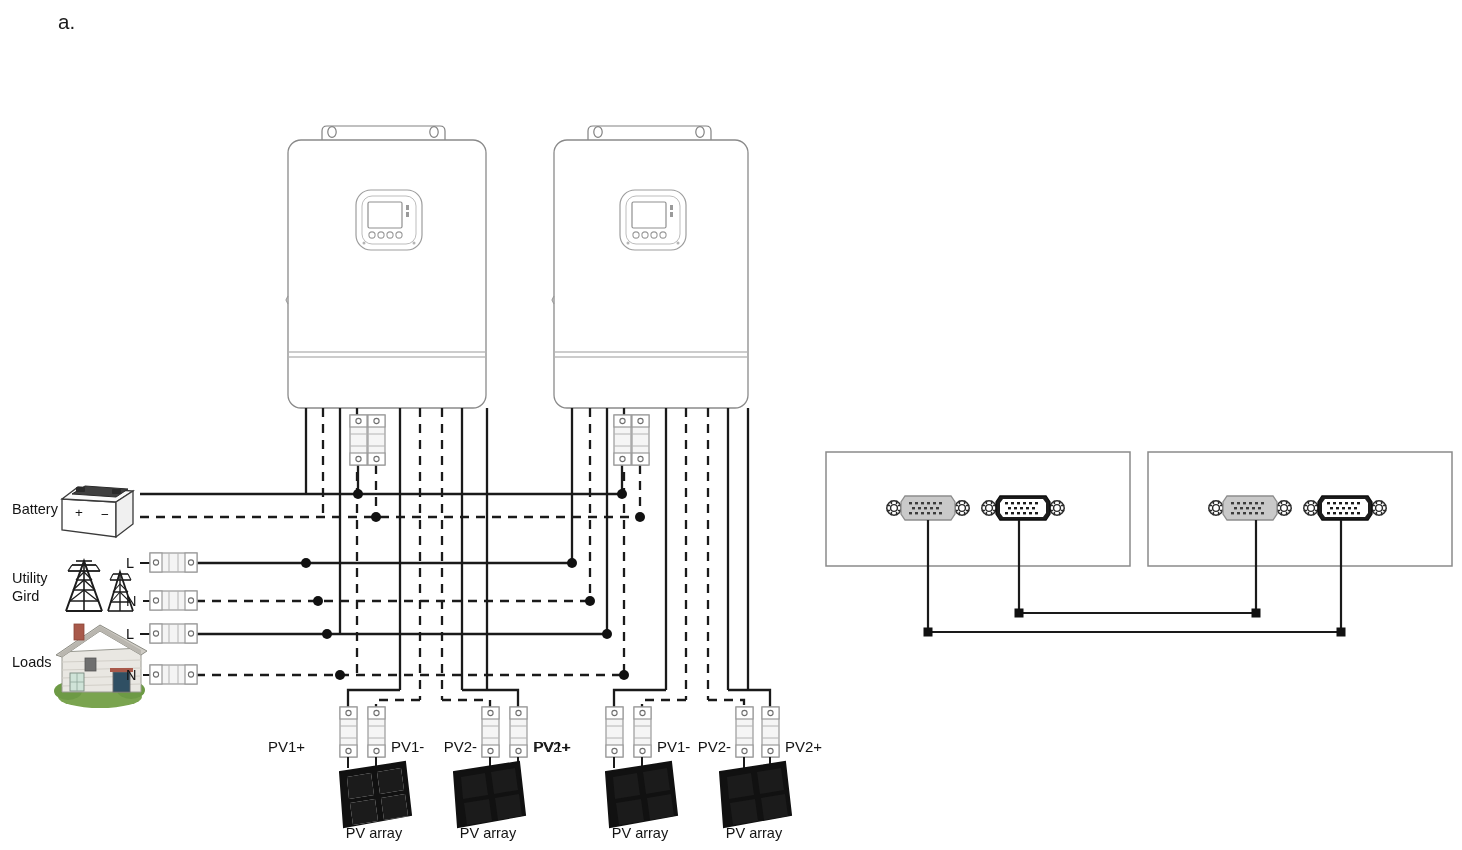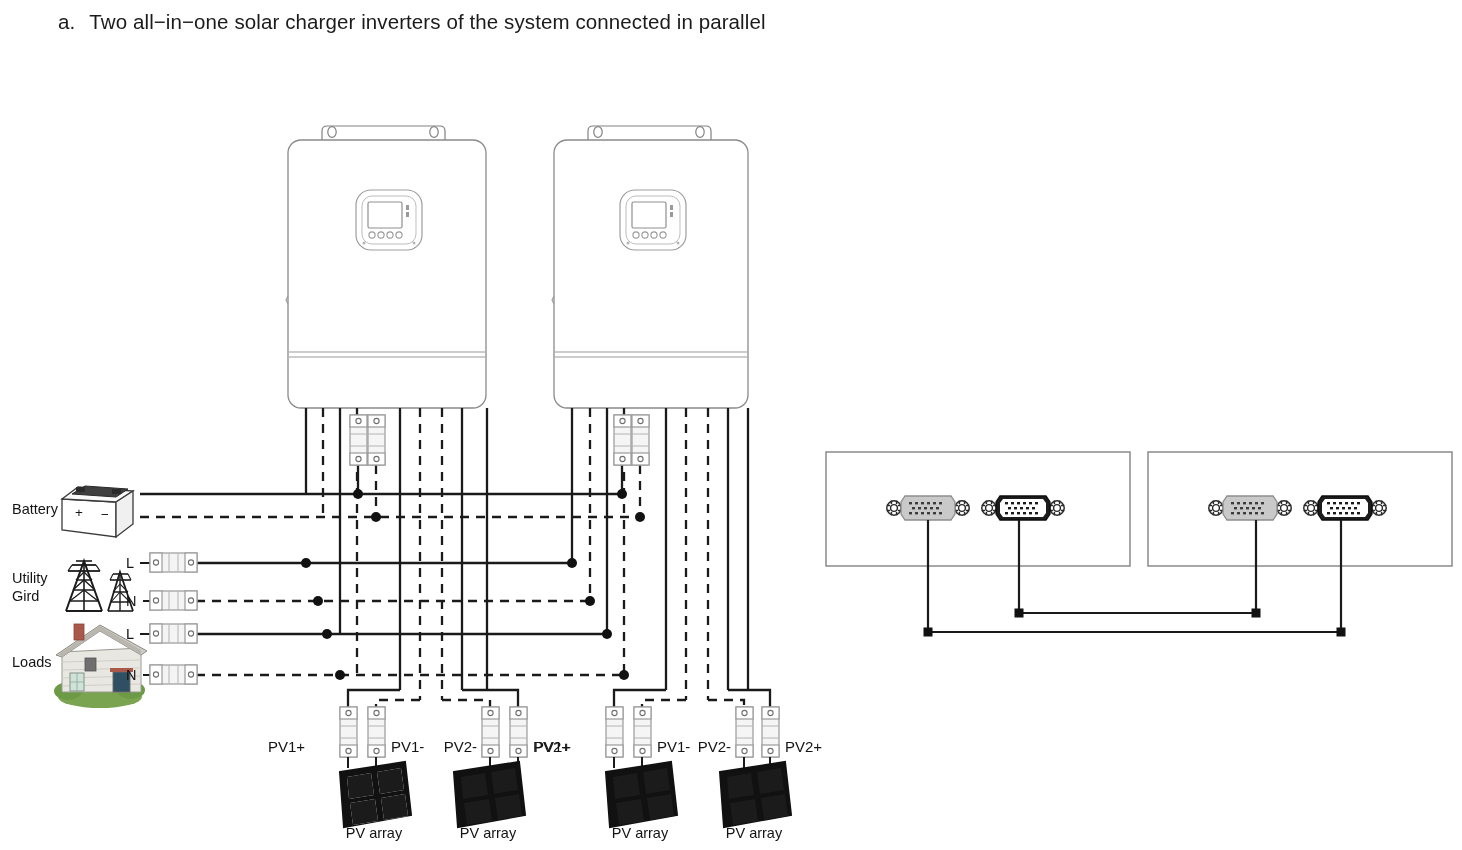--- a/index.html
+++ b/index.html
@@ -59,21 +59,20 @@
     fill: #141414;
   }
 </style>
 </head>
 <body>
 
 <div id="page">
 
   <div id="heading">
     <span class="marker">a.</span>
-    <span>Two all−in−one solar charger inverters of the system connected in parallel</span>
   </div>
 
   <svg id="canvas" viewBox="0 0 1462 850">
     <defs>
 
       <g id="screwpost">
         <circle cx="0" cy="0" r="7.2" fill="#ffffff" stroke="#2a2a2a" stroke-width="1.5"></circle>
         <circle cx="0" cy="0" r="3.4" fill="#ffffff" stroke="#2a2a2a" stroke-width="1.4"></circle>
         <path d="M-7.2,-2.6 L-4,-2.6 M-7.2,2.6 L-4,2.6 M7.2,-2.6 L4,-2.6 M7.2,2.6 L4,2.6
                  M-2.6,-7.2 L-2.6,-4 M2.6,-7.2 L2.6,-4 M-2.6,7.2 L-2.6,4 M2.6,7.2 L2.6,4" stroke="#2a2a2a" stroke-width="1.5"></path>

